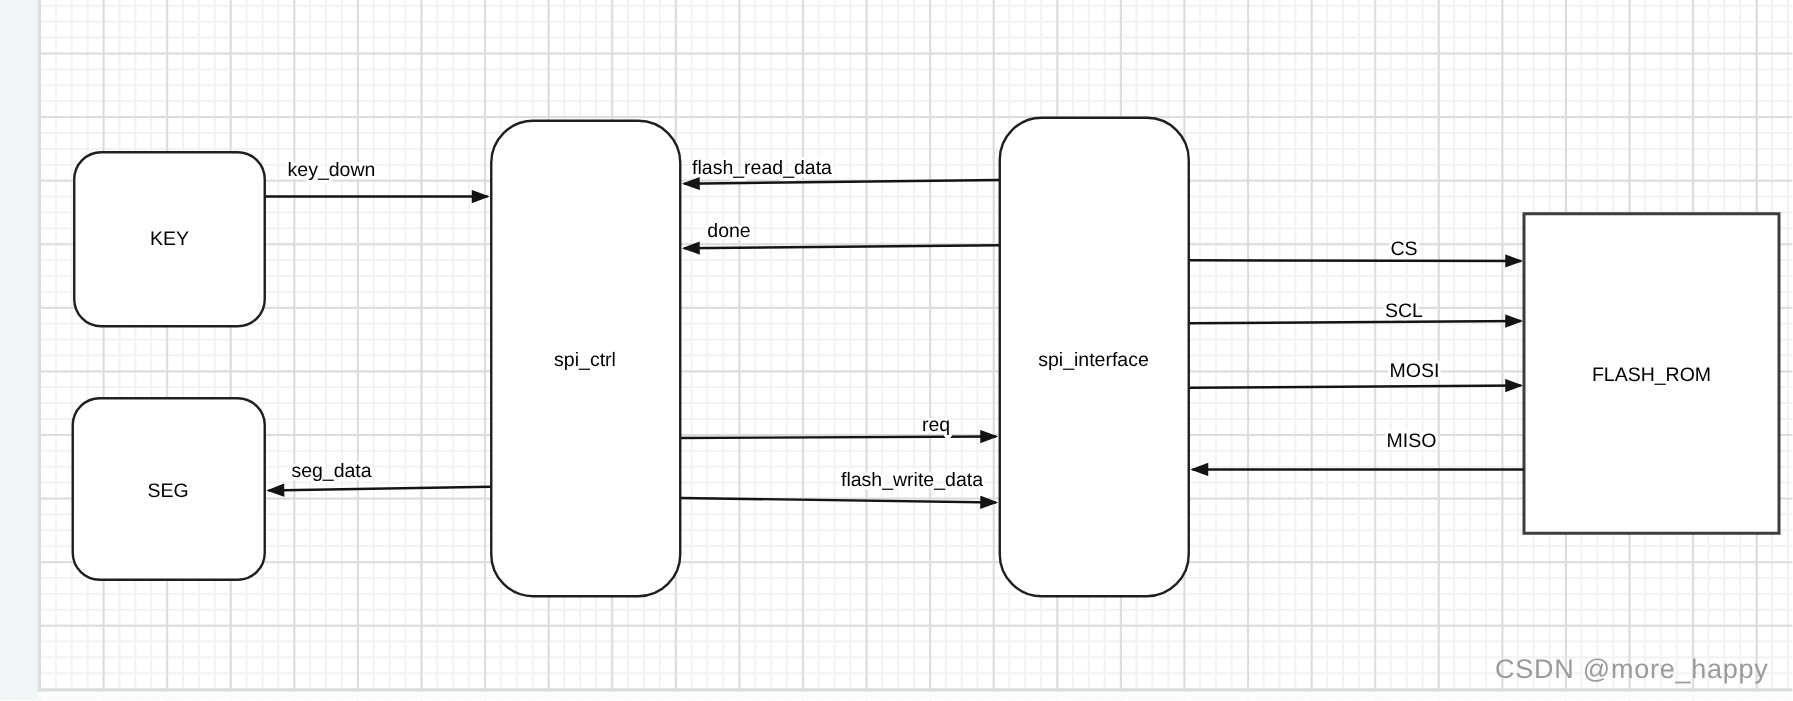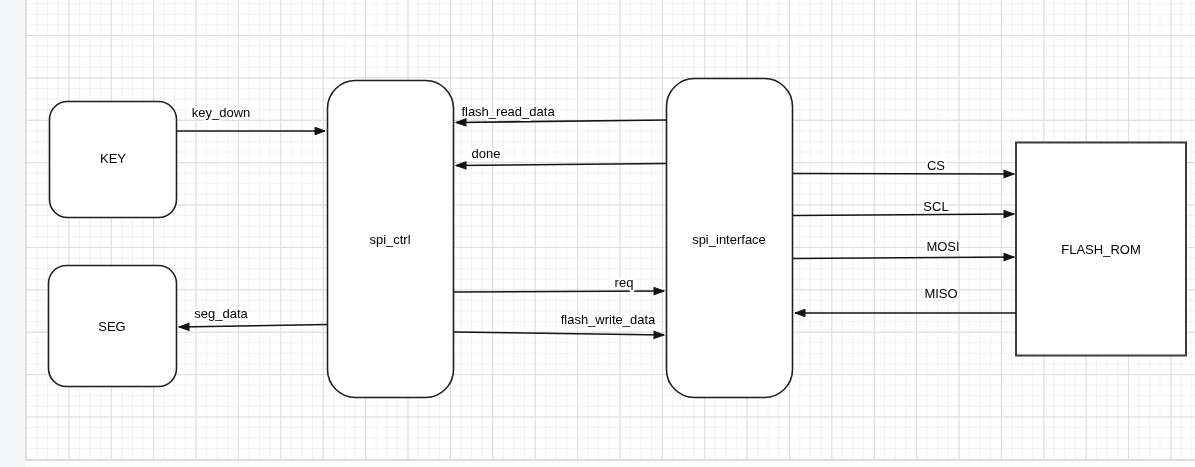--- a/index.html
+++ b/index.html
@@ -169,13 +169,14 @@
       <line class="edge" x1="793" y1="258.5" x2="1014" y2="257" marker-end="url(#arrowhead)"></line>
       <text class="edge-lbl" x="943" y="251">MOSI</text>
     </g>
 
     <g>
       <line class="edge" x1="1016" y1="313" x2="795" y2="313" marker-end="url(#arrowhead)"></line>
       <text class="edge-lbl" x="941" y="298">MISO</text>
     </g>
   </svg>
 
+  <div class="watermark">CSDN @more_happy</div>
 </div>
 
 </body></html>

